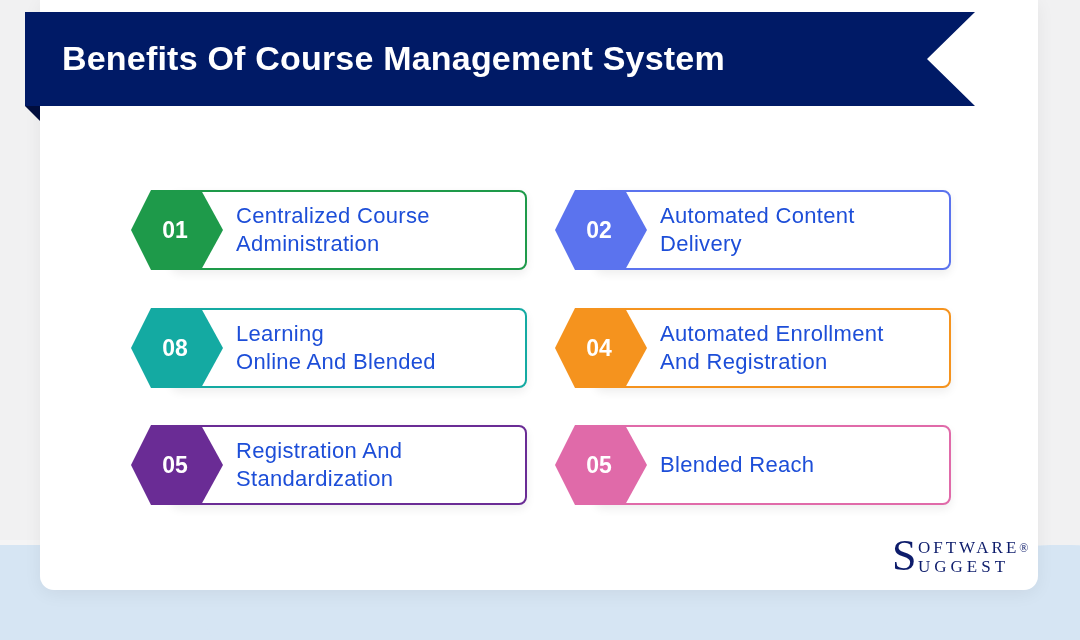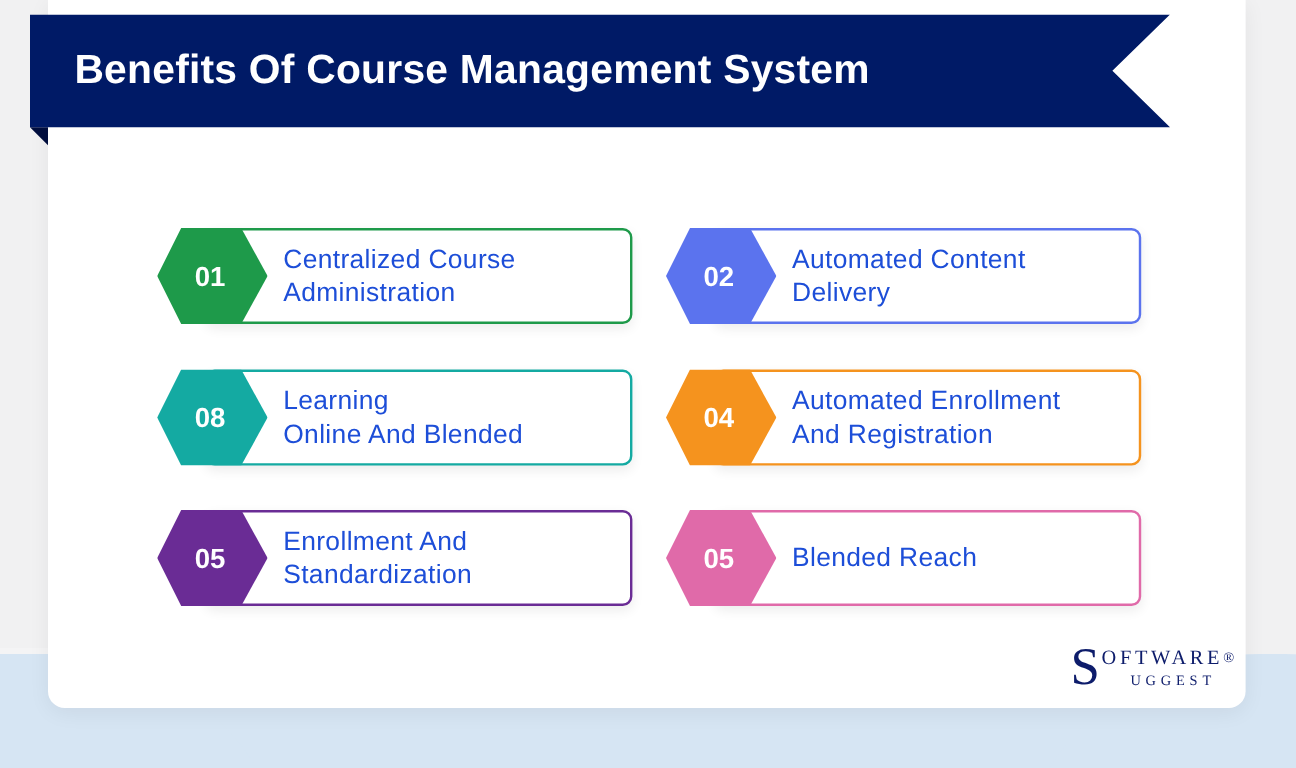--- a/index.html
+++ b/index.html
@@ -50,21 +50,21 @@
     position:absolute; left:105px; top:0; height:80px; width:280px;
     display:flex; align-items:center;
     color:#1d4ed8; font-size:22px; line-height:28px; letter-spacing:0.3px;
   }
   .logo {
     position:absolute; left:892px; top:536px; width:140px; height:44px;
     color:#0d1c6b; font-family:"Liberation Serif", serif;
   }
   .logo .bigS { position:absolute; left:0; top:-2px; font-size:44px; line-height:44px; }
   .logo .top { position:absolute; left:26px; top:3px; font-size:17px; letter-spacing:3px; line-height:18px; }
-  .logo .bottom { position:absolute; left:26px; top:22px; font-size:12px; letter-spacing:4px; line-height:18px;margin-left:24px; }
+  .logo .bottom { position:absolute; left:26px; top:22px; font-size:17px; letter-spacing:4px; line-height:18px; }
   .logo .reg { font-size:12px; vertical-align:top; letter-spacing:0; }
 </style>
 </head>
 <body>
 
 <div class="bg-stripe-left"></div>
 <div class="bg-stripe-right"></div>
 <div class="bg-blob blob-bottom"></div>
 <div class="bg-blob blob-left"></div>
 <div class="bg-blob blob-right"></div>
@@ -136,21 +136,21 @@
 </div>
 
 <div class="benefit" style="left:131px; top:425px;">
   <div class="box" style="border-color:#6a2c95;"></div>
   <svg class="hex" viewBox="0 0 92 80">
     <polygon points="0,40 20,0 70,0 92,40 70,80 20,80" fill="#6a2c95"></polygon>
   </svg>
   <div class="num">05</div>
   <div class="label">
     <div>
-        <div>Enrollment And</div>
+        <div>Registration And</div>
         <div>Standardization</div>
       </div>
   </div>
 </div>
 
 <div class="benefit" style="left:555px; top:425px;">
   <div class="box" style="border-color:#e06aa9;"></div>
   <svg class="hex" viewBox="0 0 92 80">
     <polygon points="0,40 20,0 70,0 92,40 70,80 20,80" fill="#e06aa9"></polygon>
   </svg>

